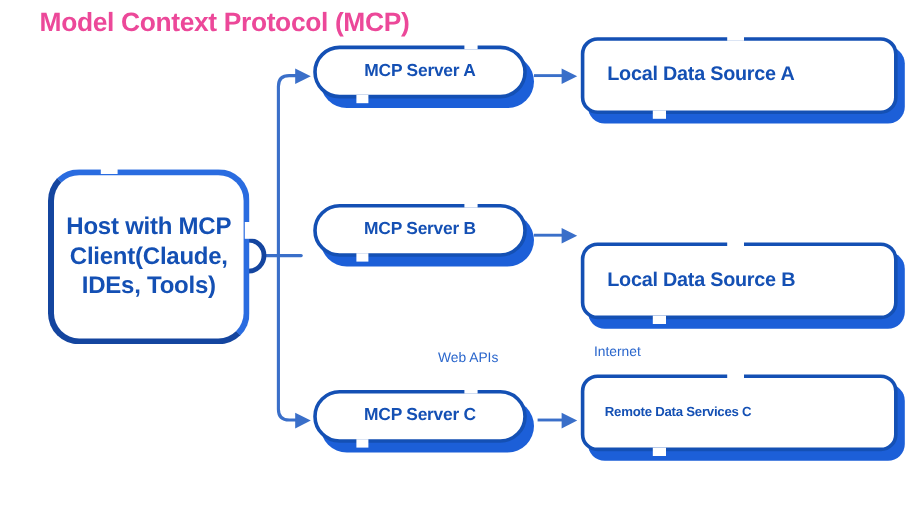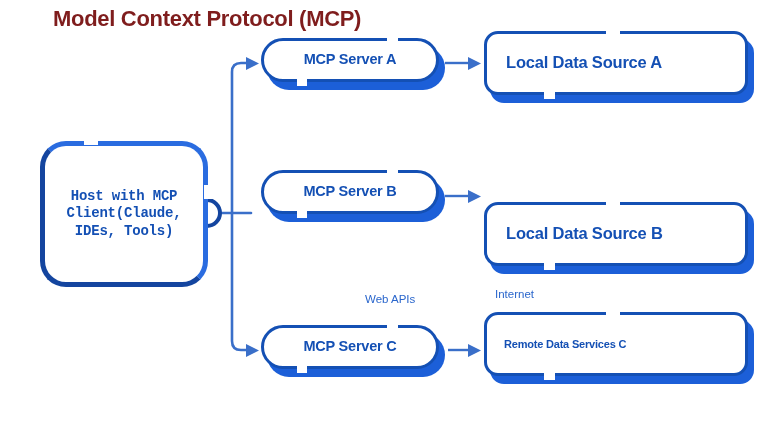--- a/index.html
+++ b/index.html
@@ -24,23 +24,22 @@
   }
 
   
   .title {
     position: absolute;
     left: 33px;
     top: 6px;
     font-size: 22px;
     font-weight: bold;
     letter-spacing: -0.3px;
-    color: #7f1d1d;
+    color: #ec4899;
     white-space: nowrap;
-    margin-left: 20px;
   }
 
   
   .node {
     position: absolute;
     box-sizing: border-box;
   }
   .node .shadow {
     position: absolute;
     left: 6px;
@@ -98,24 +97,23 @@
     height: 146px;
     border-radius: 26px;
   }
   #host .face {
     border-width: 5px;
     border-color: #14459f;
     border-top-color: #2a6ce0;
     border-right-color: #2a6ce0;
   }
   #host .label {
-    font-size: 14px;
+    font-size: 20px;
     line-height: 1.22;
     padding: 0 4px;
-    font-family: Liberation Mono, monospace;
   }
   #host .gap-top {
     left: 44px;
     width: 14px;
     top: -5px;
     height: 9px;
   }
   #host .gap-right {
     position: absolute;
     right: -5px;

